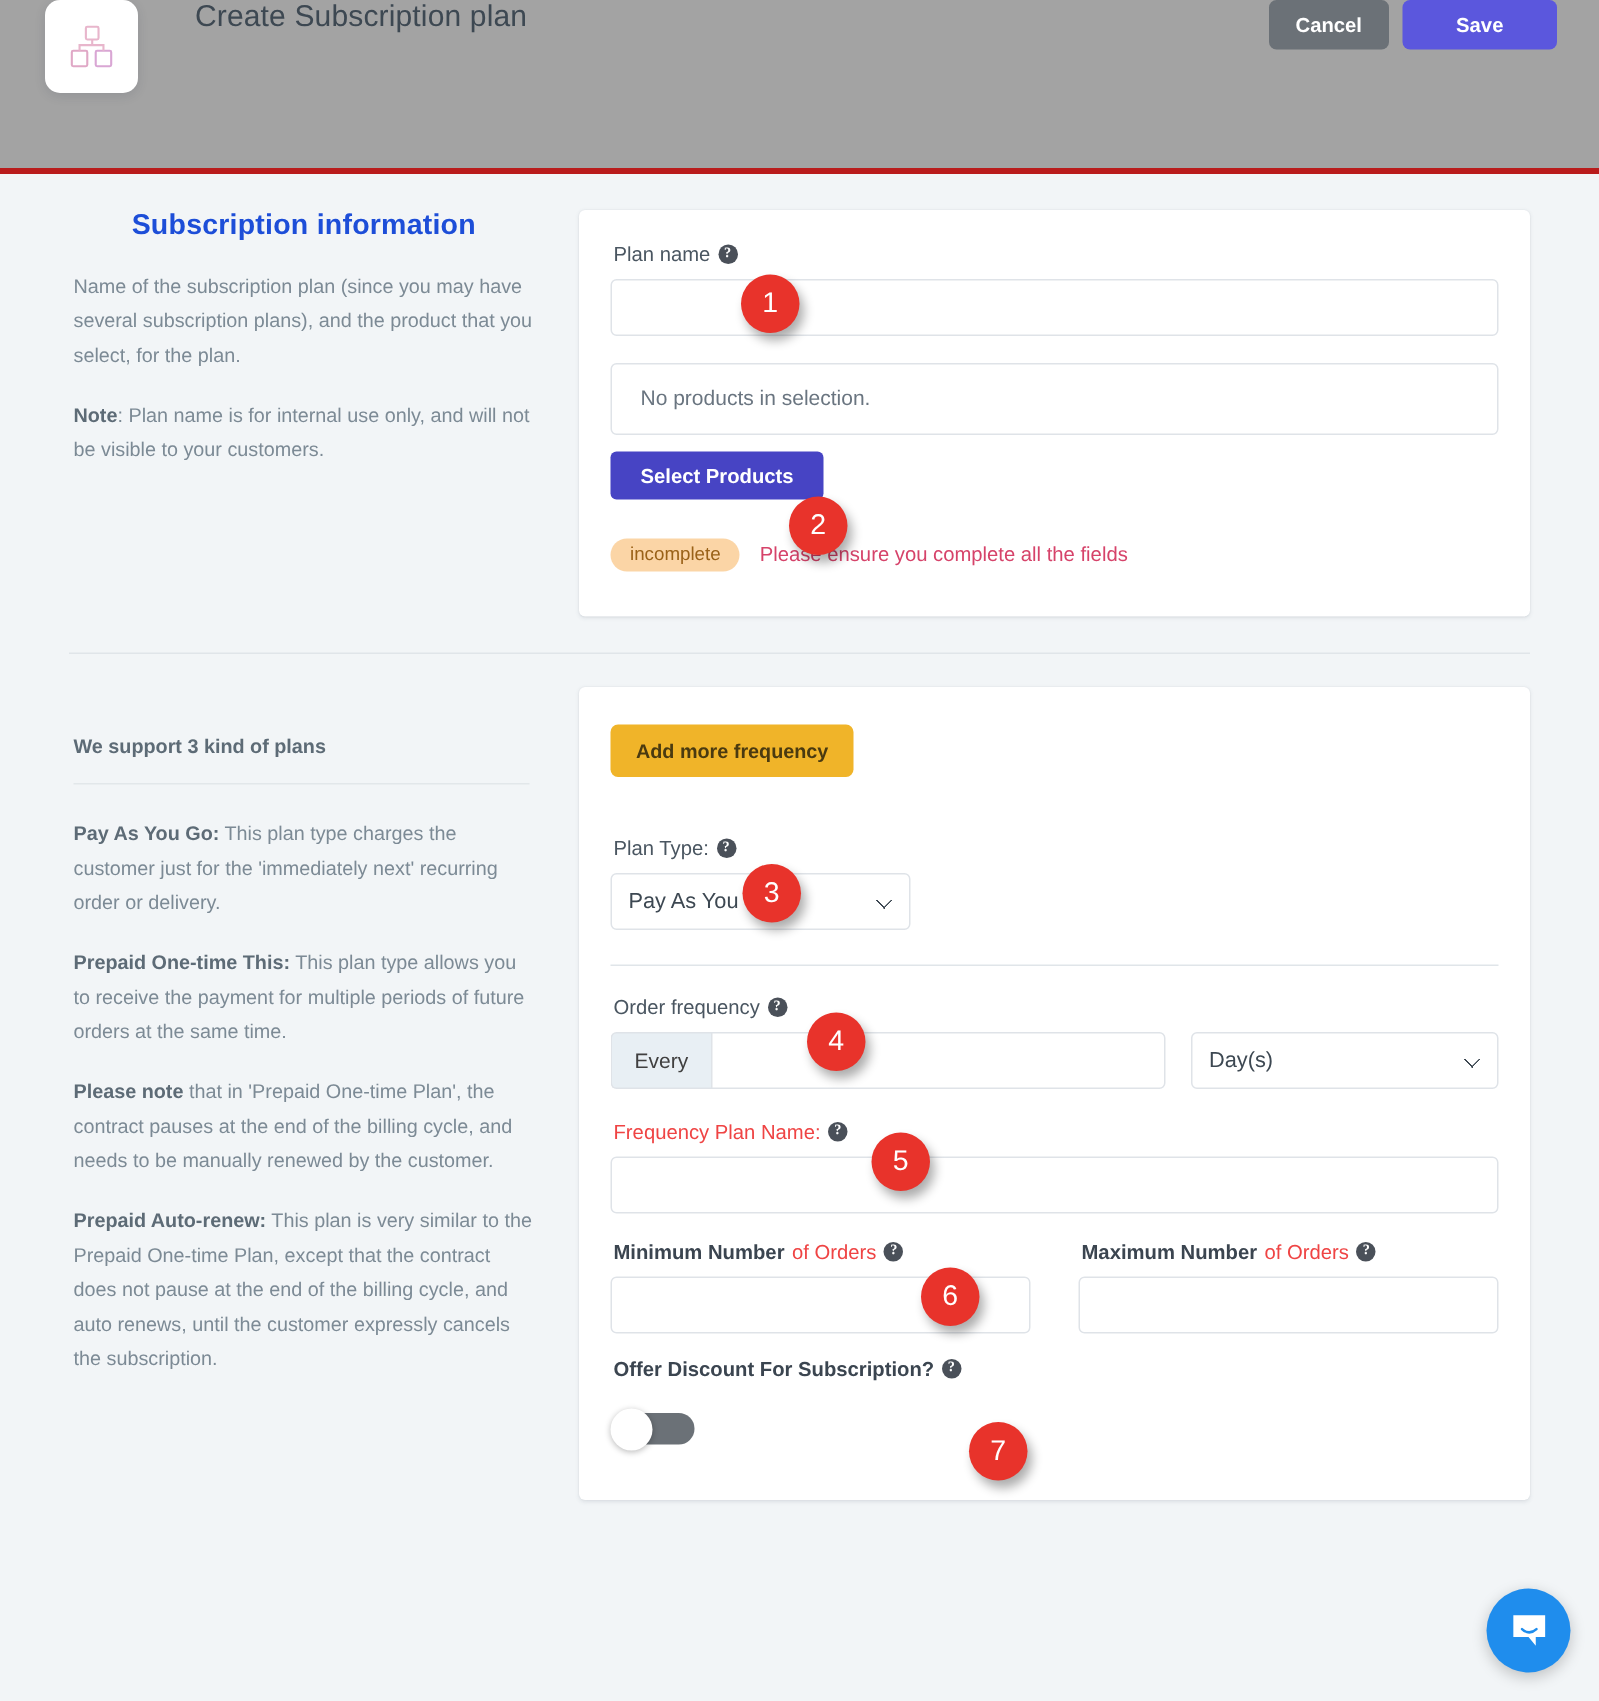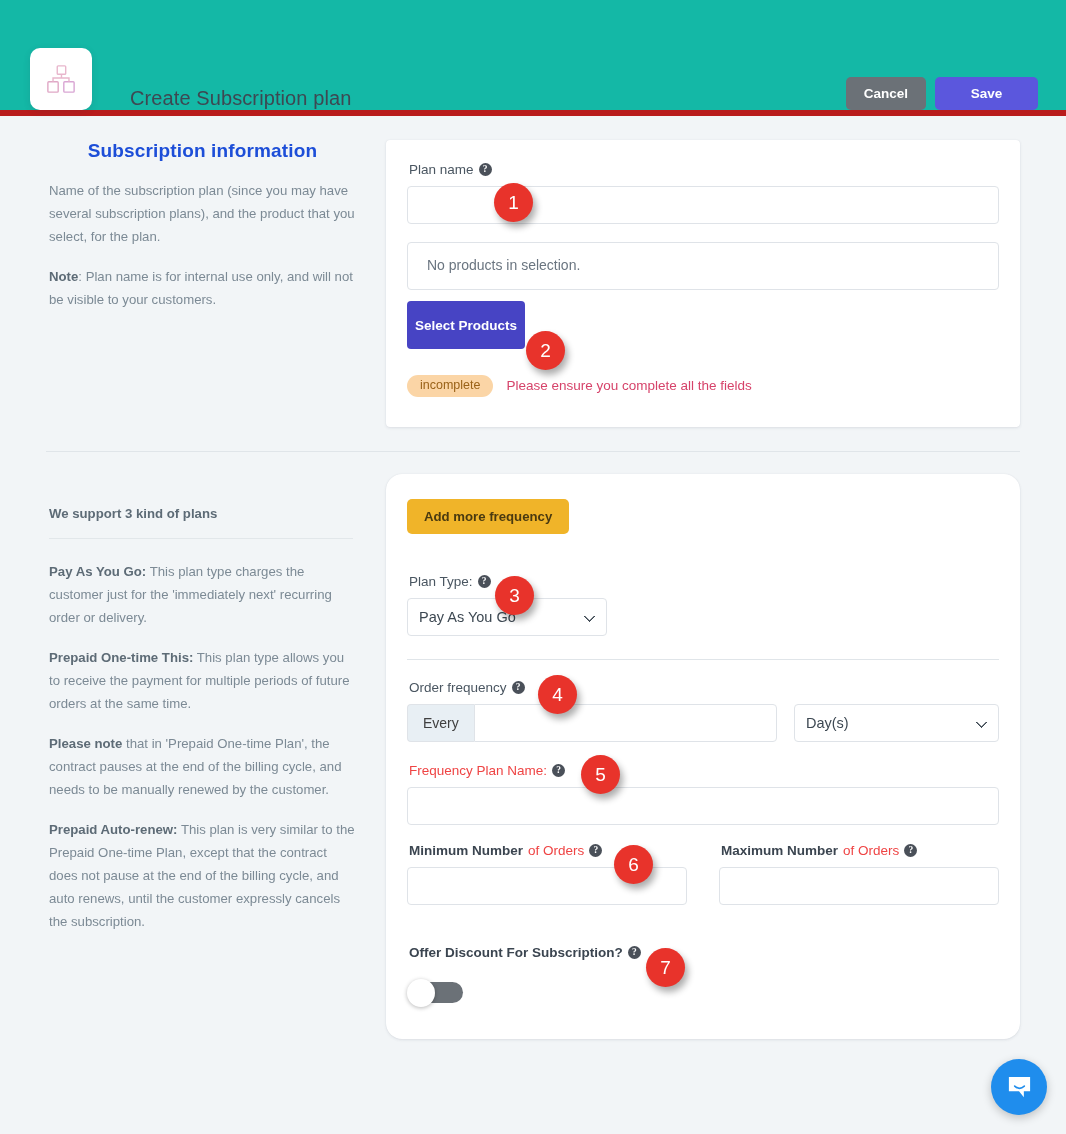--- a/index.html
+++ b/index.html
@@ -10,26 +10,26 @@
     background: #f2f5f7;
     font-family: "Liberation Sans", sans-serif;
     color: #3d4852;
     overflow: hidden;
     position: relative;
   }
 
   
   .topbar {
     height: 116px;
-    background: #14b8a6;
-    display: flex;
-    align-items: flex-end;
+    background: #a3a3a3;
+    display: flex;
+    align-items: flex-start;
     padding: 0 28px;
     position: relative;
-    border-bottom: 6px solid #b91c1c;
+    border-bottom: 4px solid #b91c1c;
   }
   .app-logo {
     width: 62px;
     height: 62px;
     background: #ffffff;
     border-radius: 10px;
     box-shadow: 0 2px 7px rgba(40,50,70,0.13);
     display: flex;
     align-items: center;
     justify-content: center;
@@ -166,22 +166,22 @@
     padding: 14px 19px;
     margin-top: 18px;
   }
   .btn-select-products {
     background: #4744c4;
     color: #fff;
     border: none;
     border-radius: 4px;
     font-size: 13.5px;
     font-weight: 700;
-    padding: 0 8px;
-    height: 48px;
+    padding: 0 20px;
+    height: 32px;
     margin-top: 11px;
     cursor: pointer;
     font-family: inherit;
   }
 
   .status-row {
     display: flex;
     align-items: center;
     gap: 13px;
     margin-top: 26px;
@@ -378,21 +378,21 @@
       <p class="tight" style="margin-top:28px;"><b>We support 3 kind of plans</b></p>
       <hr class="hr-sep">
 
       <p><b>Pay As You Go:</b><span> This plan type charges the customer just for the 'immediately next' recurring order or delivery.</span></p>
       <p><b>Prepaid One-time This:</b><span> This plan type allows you to receive the payment for multiple periods of future orders at the same time.</span></p>
       <p><b>Please note</b><span> that in 'Prepaid One-time Plan', the contract pauses at the end of the billing cycle, and needs to be manually renewed by the customer.</span></p>
       <p><b>Prepaid Auto-renew:</b><span> This plan is very similar to the Prepaid One-time Plan, except that the contract does not pause at the end of the billing cycle, and auto renews, until the customer expressly cancels the subscription.</span></p>
     </div>
 
     <div class="section-right">
-      <div class="card" style="padding:25px 21px 30px 21px;border-radius:16px;">
+      <div class="card" style="padding:25px 21px 30px 21px;">
 
         <button class="btn-amber">Add more frequency</button>
 
         <div style="height:40px;"></div>
 
         <div class="field-label">
           <span>Plan Type:</span>
           <span class="help-icon">?</span>
         </div>
         <select class="select select-plan-type">
@@ -433,21 +433,21 @@
           <div>
             <div class="field-label bold">
               <span>Maximum Number</span>
                 <span class="lab-light"> of Orders</span>
               <span class="help-icon" style="margin-left:0;">?</span>
             </div>
             <input class="input" type="text" value="" style="">
           </div>
         </div>
 
-        <div class="field-label bold" style="margin-top:40px;">
+        <div class="field-label bold" style="margin-top:16px;">
           <span>Offer Discount For Subscription?</span>
           <span class="help-icon" style="margin-left:0;">?</span>
         </div>
         <div class="toggle">
           <div class="toggle-track"></div>
           <div class="toggle-knob"></div>
         </div>
 
       </div>
     </div>

